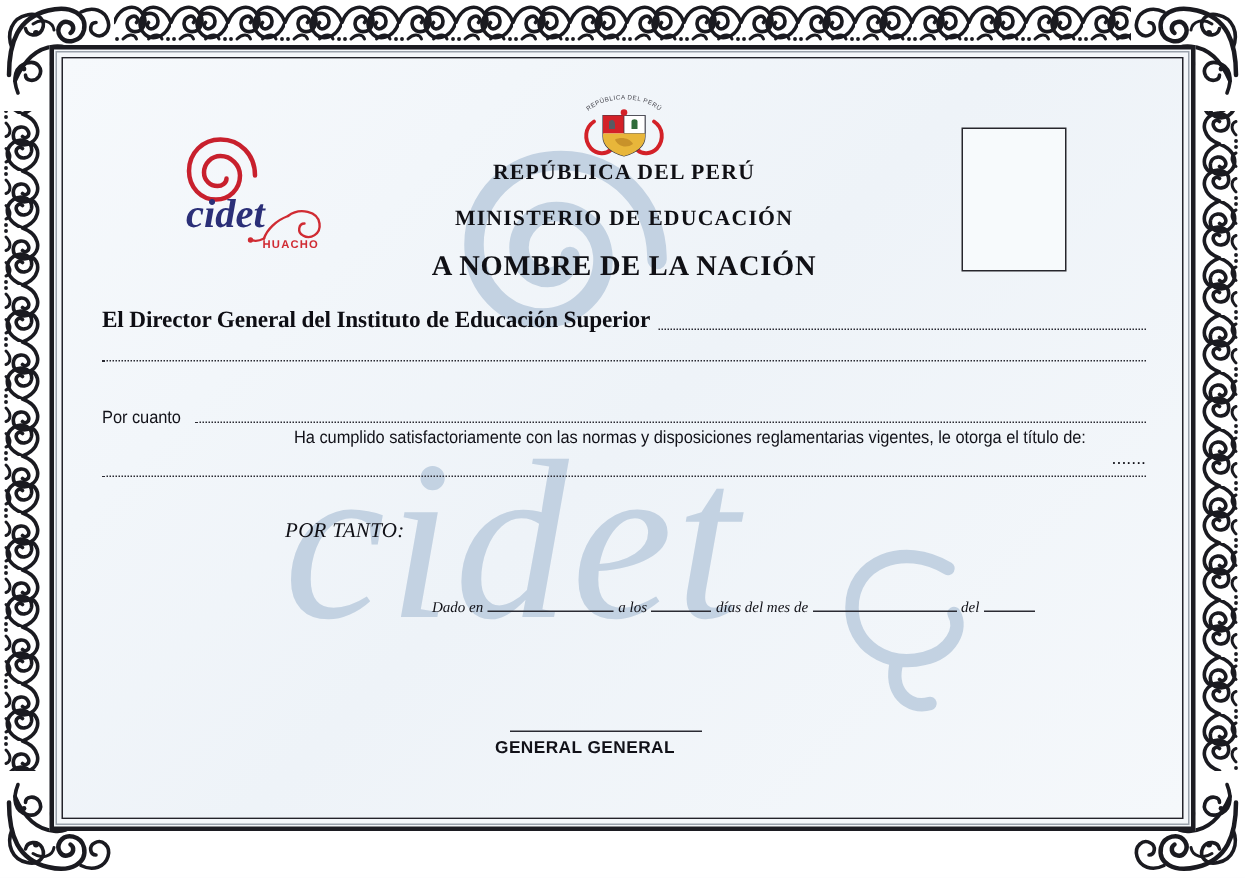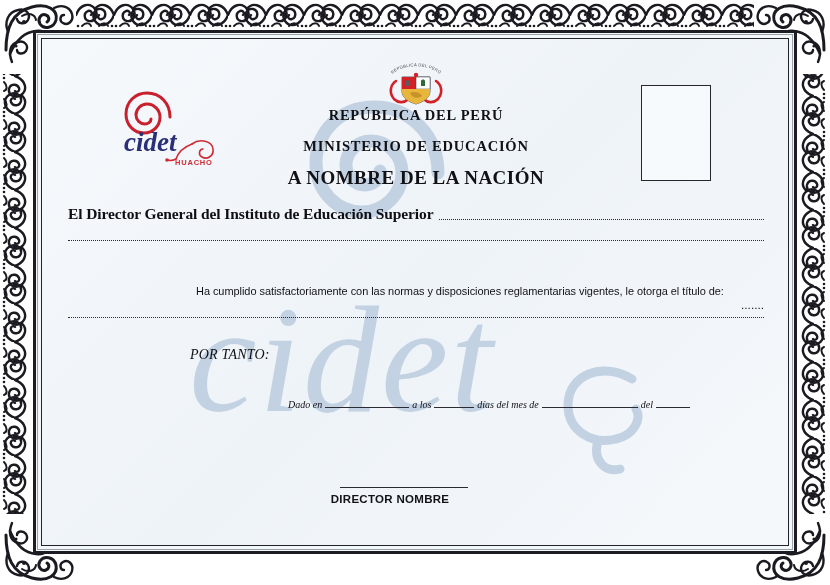--- a/index.html
+++ b/index.html
@@ -349,20 +349,24 @@
 
       <div class="row row-director">
         <span class="lbl-director">El Director General del Instituto de Educación Superior</span>
         <span class="dots"></span>
       </div>
 
       <div class="row row-dotfull1">
         <span class="dots-full"></span>
       </div>
 
+      <div class="row row-porcuanto">
+        <span class="lbl-sans">Por cuanto</span>
+        <span class="dots"></span>
+      </div>
 
       <div class="row row-hacumplido">
         <span class="lbl-sans">Ha cumplido satisfactoriamente con las normas y disposiciones reglamentarias vigentes, le otorga el título de:</span>
         <span class="dots-tail">.......</span>
       </div>
 
       <div class="row row-dotfull2">
         <span class="dots-full"></span>
       </div>
 
@@ -375,17 +379,17 @@
         <span class="blank blank-lg"></span>
         <span>a los</span>
         <span class="blank blank-md"></span>
         <span>días del mes de</span>
         <span class="blank blank-xl"></span>
         <span>del</span>
         <span class="blank blank-sm"></span>
       </div>
 
       <div class="sig-line"></div>
-      <div class="sig-label">DIRECTOR NOMBRE</div>
+      <div class="sig-label">GENERAL GENERAL</div>
 
     </div>
   </div>
 </div>
 
 </body></html>

